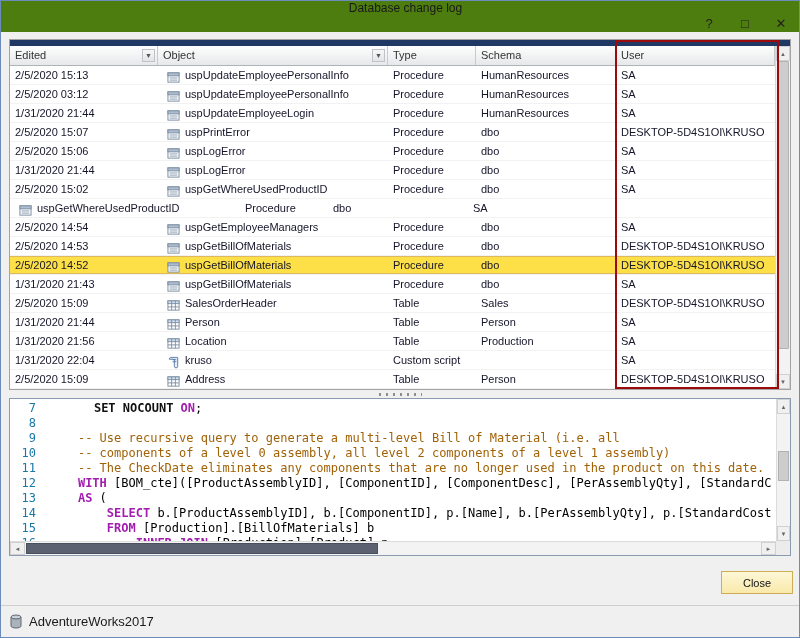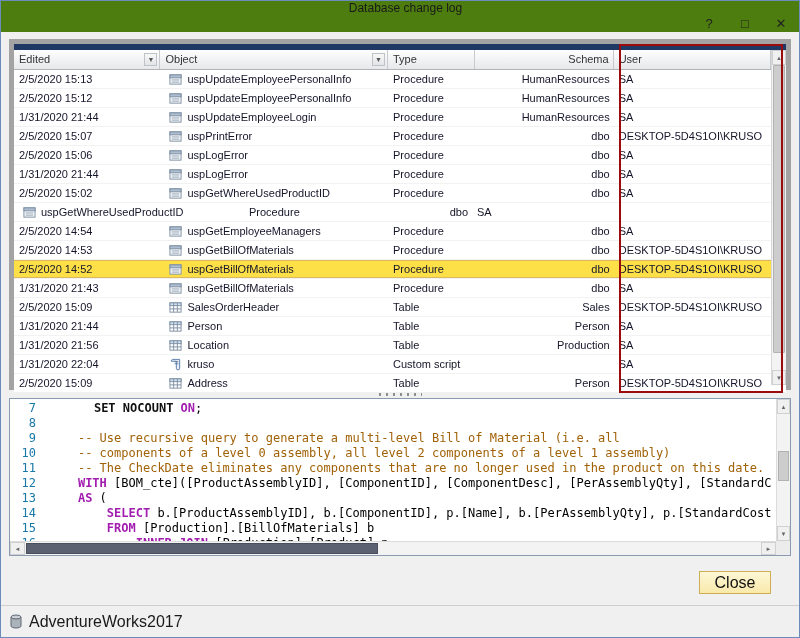--- a/index.html
+++ b/index.html
@@ -7,31 +7,31 @@
   body { font-family:"Liberation Sans", sans-serif; background:#f0f0f0; position:relative; overflow:hidden; }
   .window { position:absolute; inset:0; border:1px solid #6b8cba; background:#f0f0f0; }
 
   
   .titlebar { position:absolute; left:0; top:0; right:0; height:31px; display:flex; align-items:center; padding-left:11px; background:#4d7c0f;flex-direction:column; }
   .title { font-size:12px; color:#1a1a1a; }
   .tb-buttons { margin-left:auto; display:flex; height:100%; }
   .tb-btn { width:36px; height:100%; display:flex; align-items:center; justify-content:center; font-size:13px; color:#222; cursor:default; }
 
   
-  .grid { position:absolute; left:8px; top:38px; width:782px; height:351px; border:5px solid #a3a3a3; background:#fff; }
+  .grid { position:absolute; left:8px; top:38px; width:782px; height:351px; border:1px solid #a3a3a3; background:#fff; }
   .grid-top-strip { height:6px; background:#203864; }
   .grid-header { display:flex; height:20px; background:linear-gradient(#fefefe,#e6e8ea); border-bottom:1px solid #b0b4b8; padding-right:15px; }
   .hcell { position:relative; font-size:11px; color:#333; padding:3px 4px 0 5px; border-right:1px solid #c7cacd; overflow:hidden; white-space:nowrap; }
-  .c0 { width:148px; } .c1 { width:230px; } .c2 { width:88px; } .c3 { width:140px;text-align:right; } .c4 { width:159px; }
+  .c0 { width:148px; } .c1 { width:230px; } .c2 { width:88px; } .c3 { width:140px; } .c4 { width:159px; }
   .filter-btn { position:absolute; right:2px; top:3px; width:13px; height:13px; font-size:7px; color:#555; display:flex; align-items:center; justify-content:center; background:linear-gradient(#f8f8f8,#e2e4e6); border:1px solid #bfc3c7; }
   .grid-body { position:relative; }
   .grid-row { display:flex; height:19px; line-height:18px; background:#fff; border-bottom:1px solid #f2f2f2; padding-right:15px; }
   .grid-row.selected { background:#fde047; box-shadow: inset 0 1px 0 #ddb85e, inset 0 -1px 0 #ddb85e; }
   .cell { font-size:11px; color:#15152a; padding:0 4px 0 5px; overflow:hidden; white-space:nowrap; }
-  .cell.obj { display:flex; align-items:center; gap:5px; padding-left:9px; }
+  .cell.obj { display:flex; align-items:flex-end; gap:5px; padding-left:9px; }
   .obj-icon { width:13px; height:13px; flex:none; display:inline-block; }
   .obj-icon svg { display:block; }
 
   
   .grid-vscroll { position:absolute; right:0; top:6px; bottom:0; width:15px; background:#f3f3f3; border-left:1px solid #d8d8d8; }
   .sb-btn { height:15px; width:100%; display:flex; align-items:center; justify-content:center; font-size:6px; color:#666; background:#f0f0f0; border:1px solid #d0d0d0; }
   .sb-btn.bottom { position:absolute; bottom:0; }
   .grid-vthumb { position:absolute; top:15px; left:1px; right:1px; height:288px; background:#cdcdcd; border:1px solid #b2b2b2; border-radius:1px; }
 
   
@@ -53,25 +53,25 @@
 
   .code-vscroll { position:absolute; right:0; top:0; bottom:14px; width:14px; background:#f3f3f3; border-left:1px solid #dcdcdc; }
   .code-vthumb { position:absolute; top:52px; left:1px; right:1px; height:30px; background:#cdcdcd; border:1px solid #b2b2b2; }
   .code-hscroll { position:absolute; left:0; right:14px; bottom:0; height:14px; background:#f3f3f3; border-top:1px solid #dcdcdc; }
   .hs-btn { position:absolute; top:0; width:15px; height:100%; display:flex; align-items:center; justify-content:center; font-size:6px; color:#666; background:#f0f0f0; border:1px solid #d0d0d0; }
   .hs-btn.left { left:0; } .hs-btn.right { right:0; }
   .code-hthumb { position:absolute; left:16px; top:1px; height:11px; width:352px; background:#5c6172; border:1px solid #4a4f5e; }
   .code-corner { position:absolute; right:0; bottom:0; width:14px; height:14px; background:#ececec; }
 
   
-  .close-btn { position:absolute; right:28px; top:570px; width:72px; height:23px; background:linear-gradient(#fdf7d6,#f9e9ab); border:1px solid #cdae55; font-size:16px; color:#111; display:flex; align-items:center; justify-content:center; font-family:"Liberation Sans", sans-serif; }
+  .close-btn { position:absolute; right:6px; top:570px; width:72px; height:23px; background:linear-gradient(#fdf7d6,#f9e9ab); border:1px solid #cdae55; font-size:11px; color:#111; display:flex; align-items:center; justify-content:center; font-family:"Liberation Sans", sans-serif; }
 
   
   .statusbar { position:absolute; left:0; right:0; bottom:0; height:32px; border-top:1px solid #cfcfcf; background:#f0f0f0; display:flex; align-items:center; padding-left:8px; gap:6px; }
-  .status-text { font-size:16px; color:#1a1a1a; }
+  .status-text { font-size:13px; color:#1a1a1a; }
 </style>
 </head>
 <body>
 
 <div class="window">
 
   <div class="titlebar">
     <span class="title">Database change log</span>
     <div class="tb-buttons">
       <div class="tb-btn">?</div>
@@ -101,21 +101,21 @@
                 <line x1="3" y1="9.8" x2="11" y2="9.8" stroke="#8fa0b2"></line>
               </svg>
             </span>
             <span>uspUpdateEmployeePersonalInfo</span>
           </div>
           <div class="cell c2">Procedure</div>
           <div class="cell c3">HumanResources</div>
           <div class="cell c4">SA</div>
         </div>
         <div class="grid-row">
-          <div class="cell c0">2/5/2020 15:12</div>
+          <div class="cell c0">2/5/2020 03:12</div>
           <div class="cell c1 obj">
             <span class="obj-icon">
               <svg width="13" height="13" viewBox="0 0 14 14">
                 <rect x="1" y="2" width="12" height="10" fill="#f4f6f8" stroke="#7d8ea3"></rect>
                 <rect x="1" y="2" width="12" height="3.2" fill="#aebdd0" stroke="#7d8ea3"></rect>
                 <line x1="3" y1="7.5" x2="11" y2="7.5" stroke="#8fa0b2"></line>
                 <line x1="3" y1="9.8" x2="11" y2="9.8" stroke="#8fa0b2"></line>
               </svg>
             </span>
             <span>uspUpdateEmployeePersonalInfo</span>

